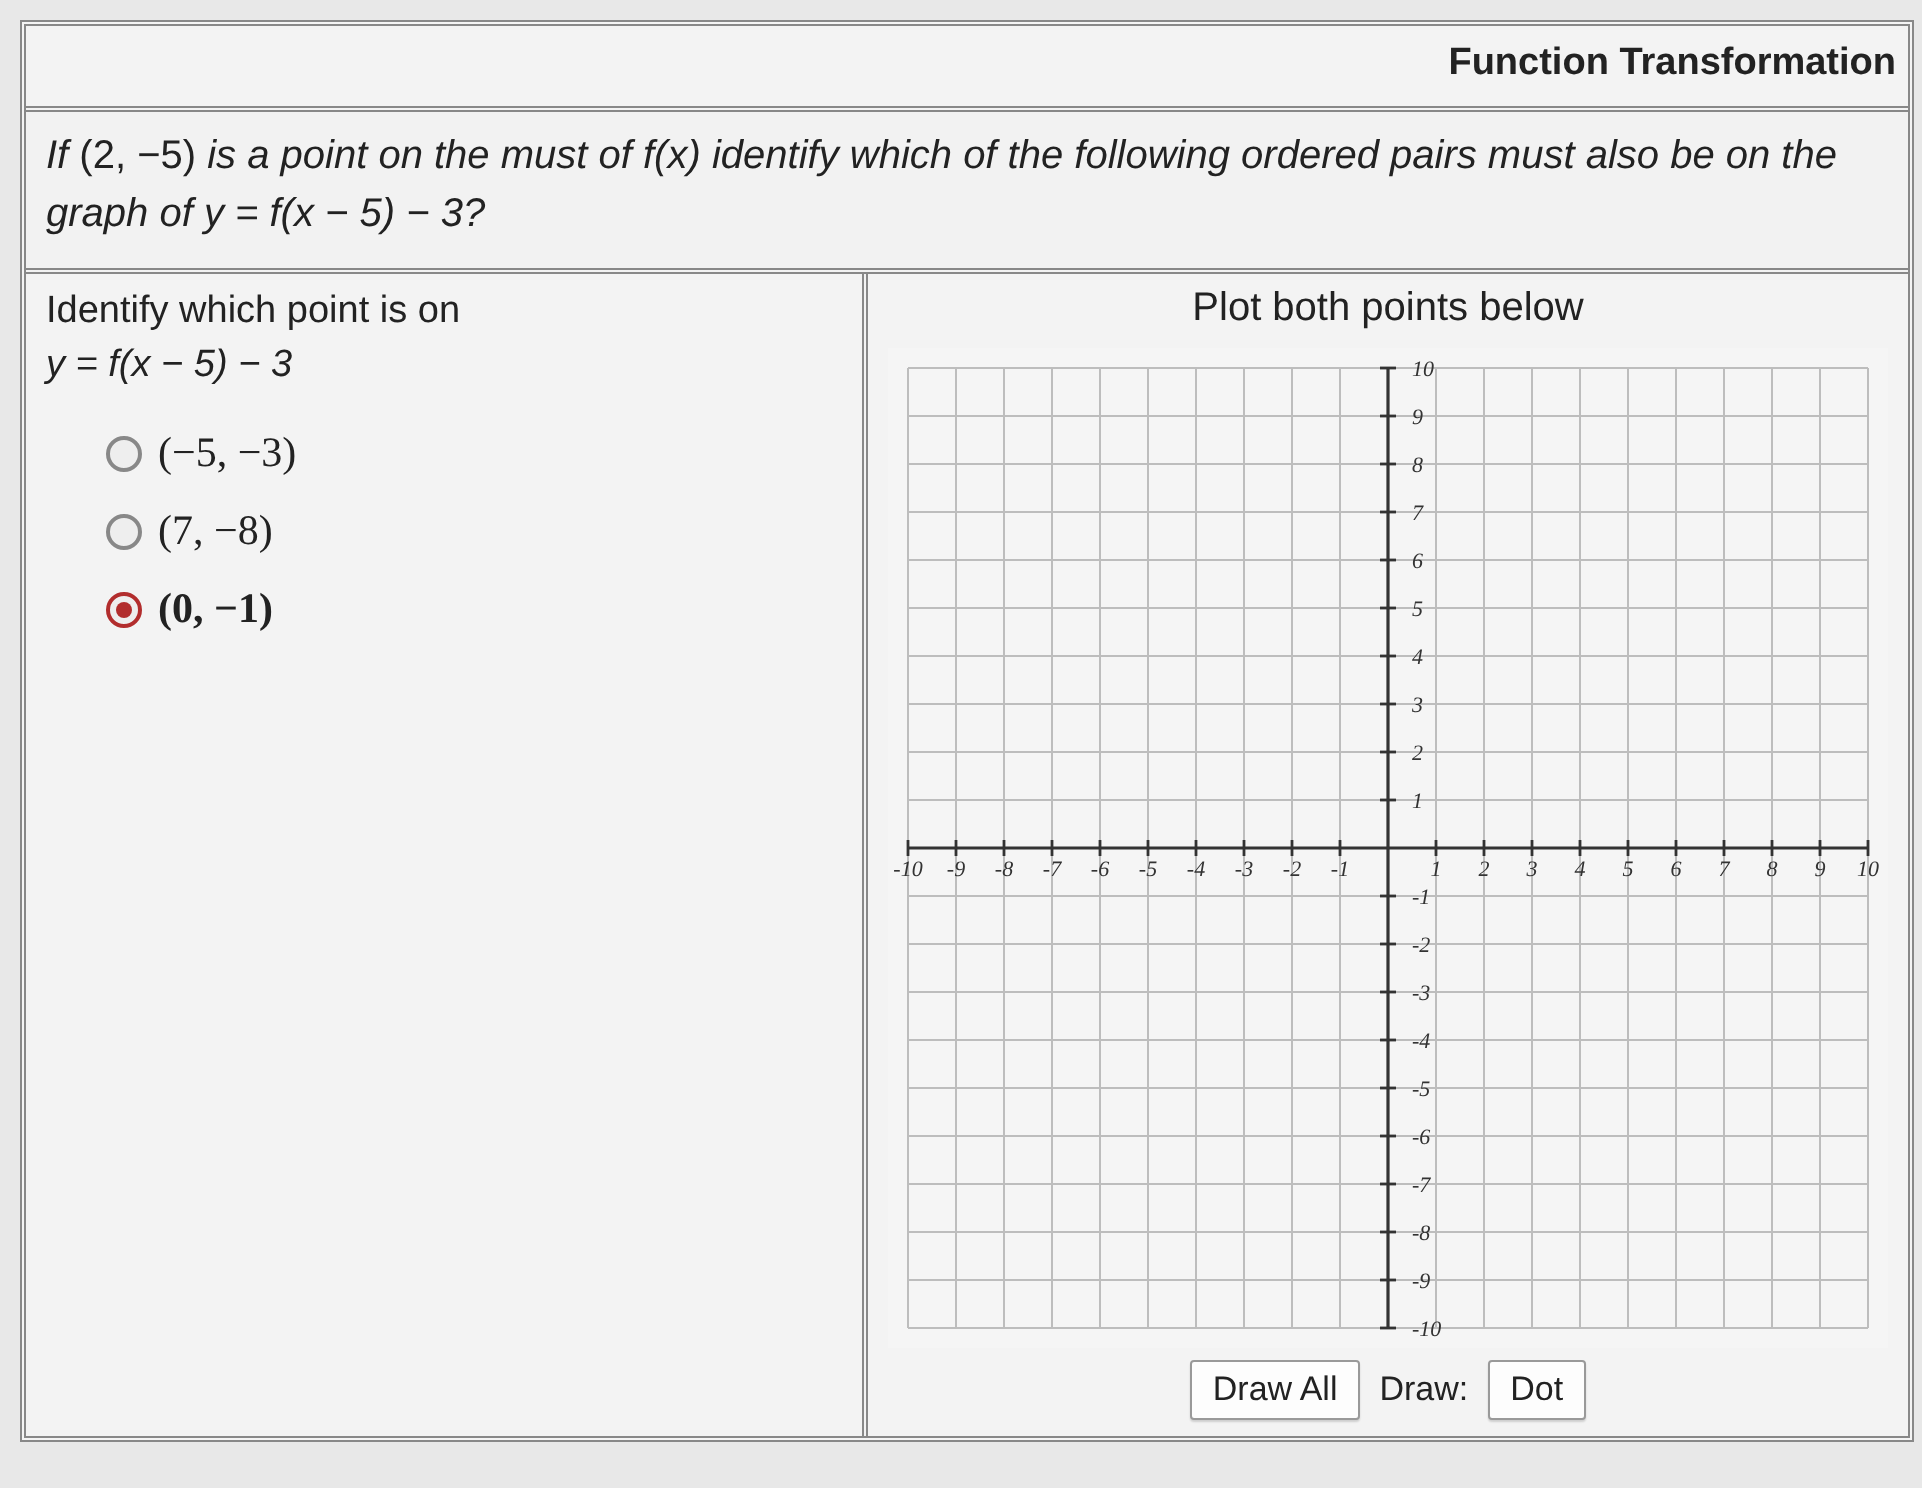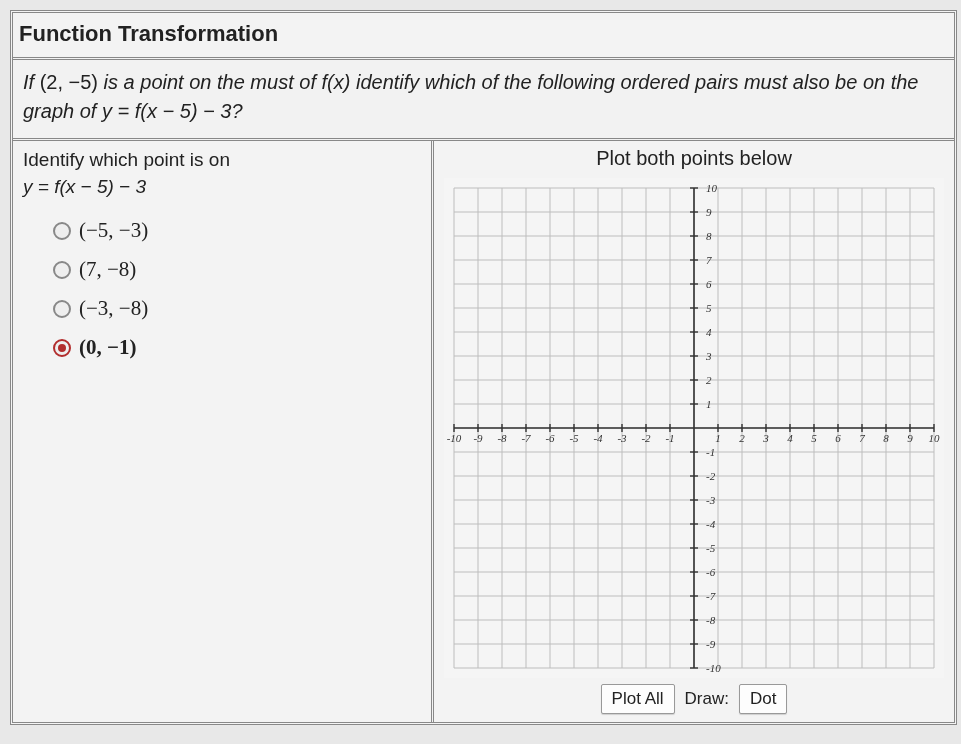--- a/index.html
+++ b/index.html
@@ -10,23 +10,23 @@
     color: #222;
   }
   .outer {
     width: 941px;
     margin: 0 auto;
     border: 3px double #888;
     background: #f4f4f4;
     box-shadow: inset 0 0 0 1px #ccc;
   }
   .title-row {
-    text-align: left;
+    text-align: right;
     font-weight: bold;
-    font-size: 22px;
+    font-size: 19px;
     padding: 8px 6px 10px 6px;
     border-bottom: 3px double #888;
     background: #f3f3f3;
   }
   .question-row {
     font-style: italic;
     font-size: 20px;
     padding: 8px 10px 12px 10px;
     border-bottom: 3px double #888;
     background: #f2f2f2;
@@ -141,24 +141,20 @@
         <span class="mathy">y = f(x − 5) − 3</span>
       </div>
       <div class="options">
         <div class="opt">
           <span class="radio"></span>
           <span class="opt-label">(−5, −3)</span>
         </div>
         <div class="opt">
           <span class="radio"></span>
           <span class="opt-label">(7, −8)</span>
-        </div>
-        <div class="opt">
-          <span class="radio"></span>
-          <span class="opt-label">(−3, −8)</span>
         </div>
         <div class="opt">
           <span class="radio selected"></span>
           <span class="opt-label" style="font-weight:bold">(0, −1)</span>
         </div>
       </div>
     </div>
 
     <div class="right-col">
       <div class="right-head">Plot both points below</div>
@@ -284,20 +280,20 @@
           <text x="262" y="86" text-anchor="start" font-size="11" font-family="Georgia, serif" font-style="italic" fill="#333">7</text>
           <line x1="246" y1="58" x2="254" y2="58" stroke="#333" stroke-width="1.4"></line>
           <text x="262" y="62" text-anchor="start" font-size="11" font-family="Georgia, serif" font-style="italic" fill="#333">8</text>
           <line x1="246" y1="34" x2="254" y2="34" stroke="#333" stroke-width="1.4"></line>
           <text x="262" y="38" text-anchor="start" font-size="11" font-family="Georgia, serif" font-style="italic" fill="#333">9</text>
           <line x1="246" y1="10" x2="254" y2="10" stroke="#333" stroke-width="1.4"></line>
           <text x="262" y="14" text-anchor="start" font-size="11" font-family="Georgia, serif" font-style="italic" fill="#333">10</text>
         </svg>
 
       <div class="btn-row">
-        <span class="btn">Plot All</span>
+        <span class="btn">Draw All</span>
         <span class="lbl">Draw:</span>
         <span class="btn">Dot</span>
       </div>
     </div>
 
   </div>
 </div>
 
 </body></html>

